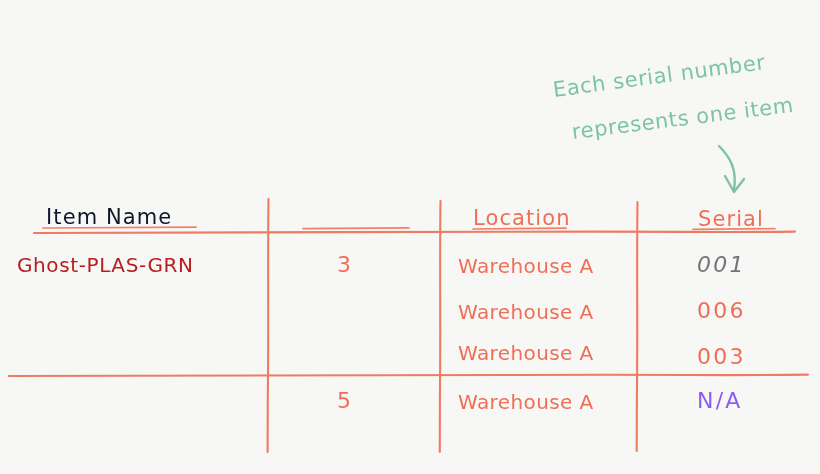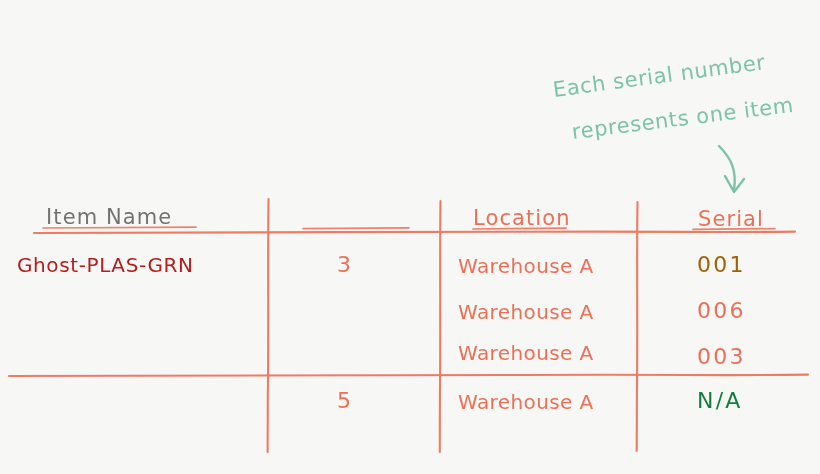--- a/index.html
+++ b/index.html
@@ -107,33 +107,33 @@
 
     <g fill="none" stroke="#7cc3a8" stroke-width="2.4" stroke-linecap="round" stroke-linejoin="round">
       <path d="M719 146 C 731 158, 737 170, 734 190"></path>
       <path d="M725 176 L 734 192 L 744 179"></path>
     </g>
   </svg>
 
   <div class="annotation anno-l1" style="color: rgb(124, 195, 168);">Each serial number</div>
   <div class="annotation anno-l2" style="color: rgb(124, 195, 168);">represents one item</div>
 
-  <div class="cell hdr" style="left: 46px; top: 205px; color: #737373;">Item Name</div>
+  <div class="cell hdr" style="left: 46px; top: 205px; color: #0f172a;">Item Name</div>
   <div class="cell hdr" style="left: 473px; top: 206px; color: rgb(239, 111, 86);">Location</div>
   <div class="cell hdr" style="left: 698px; top: 207px; color: rgb(239, 111, 86);">Serial</div>
 
   <div class="cell item-name" style="left: 17px; top: 253px; color: #b91c1c;">Ghost-PLAS-GRN</div>
   <div class="cell qty" style="left: 337px; top: 252px; color: rgb(239, 111, 86);">3</div>
 
   <div class="cell loc" style="left: 458px; top: 254px; color: rgb(239, 111, 86);">Warehouse A</div>
-  <div class="cell ser" style="left: 697px; top: 252px; color: #a16207;">001</div>
+  <div class="cell ser" style="left: 697px; top: 252px; color: #737373; font-style: italic;">001</div>
 
   <div class="cell loc" style="left: 458px; top: 300px; color: rgb(239, 111, 86);">Warehouse A</div>
   <div class="cell ser" style="left: 697px; top: 298px; color: rgb(239, 111, 86);">006</div>
 
   <div class="cell loc" style="left: 458px; top: 341px; color: rgb(239, 111, 86);">Warehouse A</div>
   <div class="cell ser" style="left: 697px; top: 344px; color: rgb(239, 111, 86);">003</div>
 
   <div class="cell qty" style="left: 337px; top: 388px; color: rgb(239, 111, 86);">5</div>
   <div class="cell loc" style="left: 458px; top: 390px; color: rgb(239, 111, 86);">Warehouse A</div>
-  <div class="cell ser" style="left: 697px; top: 388px; color: #15803d; text-align: center;">N/A</div>
+  <div class="cell ser" style="left: 697px; top: 388px; color: #8b5cf6; text-align: center;">N/A</div>
 
 </div>
 
 </body></html>

